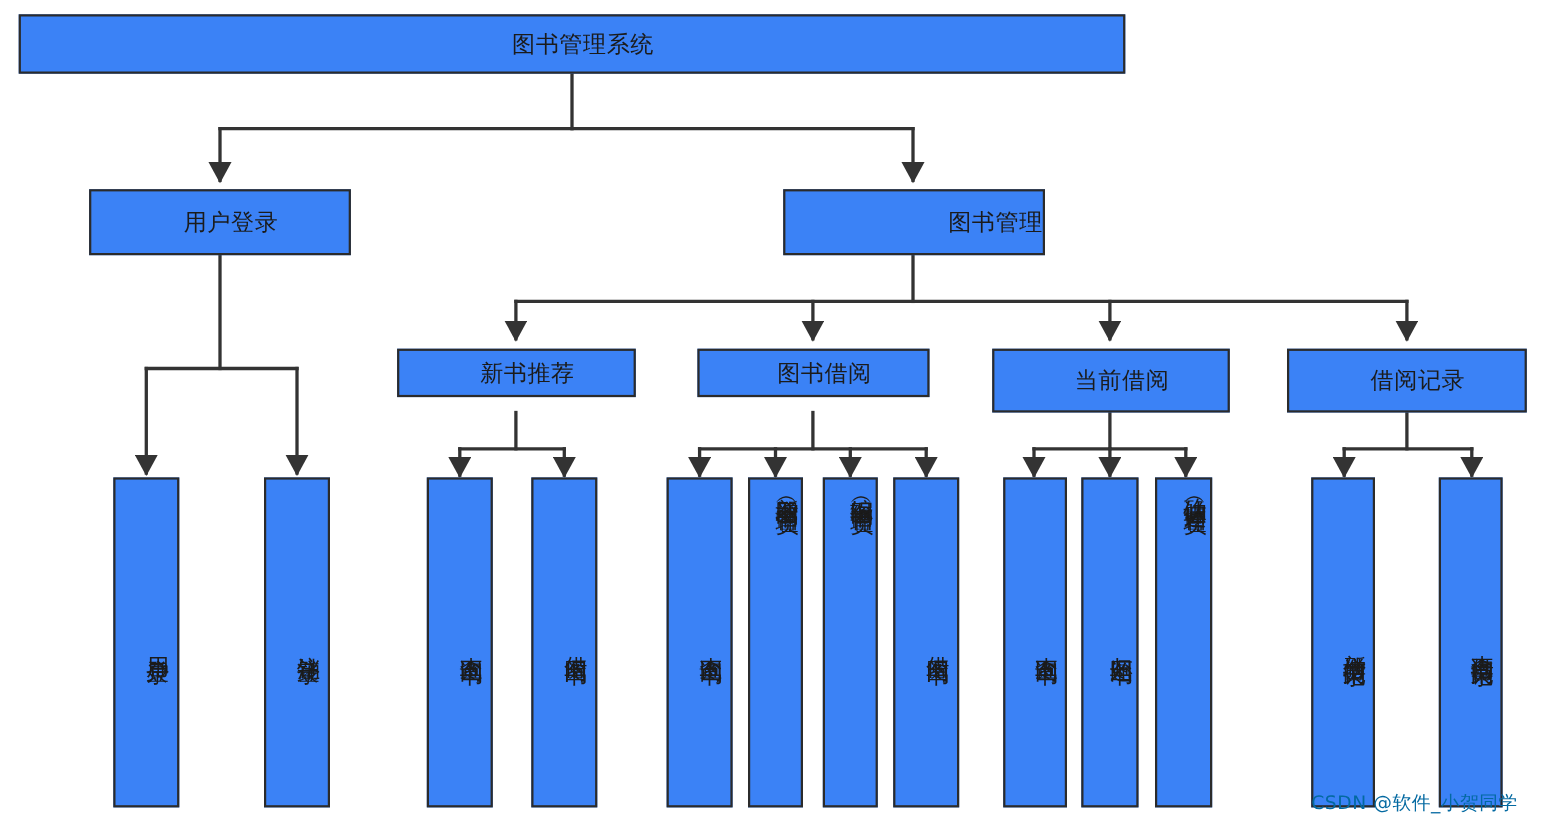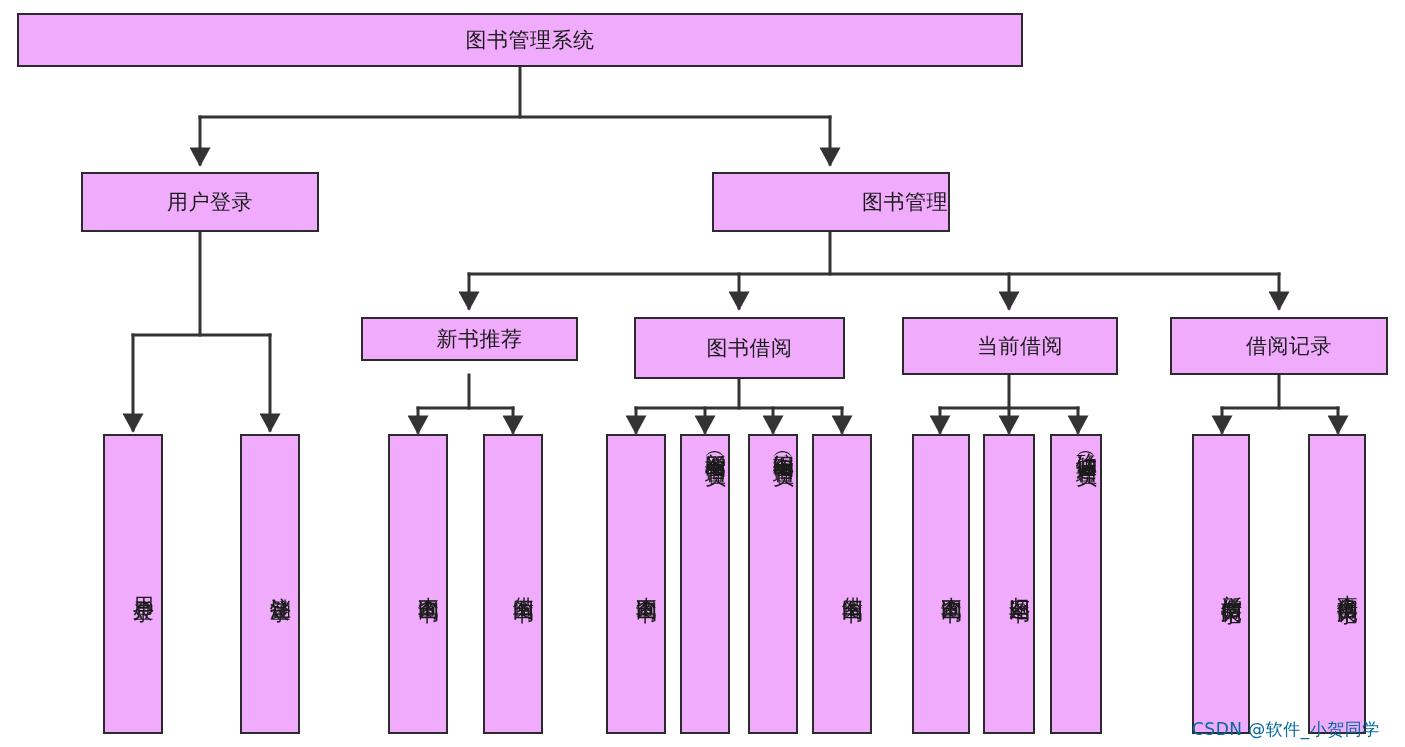--- a/index.html
+++ b/index.html
@@ -22,21 +22,21 @@
     position: absolute;
     left: 0;
     top: 0;
     width: 1405px;
     height: 747px;
     pointer-events: none;
   }
   .node {
     position: absolute;
     box-sizing: border-box;
-    background: #f0abfc;
+    background: #3b82f6;
     border: 2.5px solid #2b2b2b;
     display: flex;
     align-items: center;
     justify-content: center;
     color: #1a1a1a;
     z-index: 3;
     padding-left: 20px;
   }
   .node .label {
     font-size: 21px;
@@ -136,21 +136,21 @@
   </div>
 
   <div class="node" style="left:712px; top:172px; width:238px; height:60px;justify-content:flex-end;">
     <span class="label">图书管理</span>
   </div>
 
   <div class="node" style="left:361px; top:317px; width:217px; height:44px;">
     <span class="label">新书推荐</span>
   </div>
 
-  <div class="node" style="left:634px; top:317px; width:211px; height:62px;">
+  <div class="node" style="left:634px; top:317px; width:211px; height:44px;">
     <span class="label">图书借阅</span>
   </div>
 
   <div class="node" style="left:902px; top:317px; width:216px; height:58px;align-items:center;">
     <span class="label">当前借阅</span>
   </div>
 
   <div class="node" style="left:1170px; top:317px; width:218px; height:58px;">
     <span class="label">借阅记录</span>
   </div>

